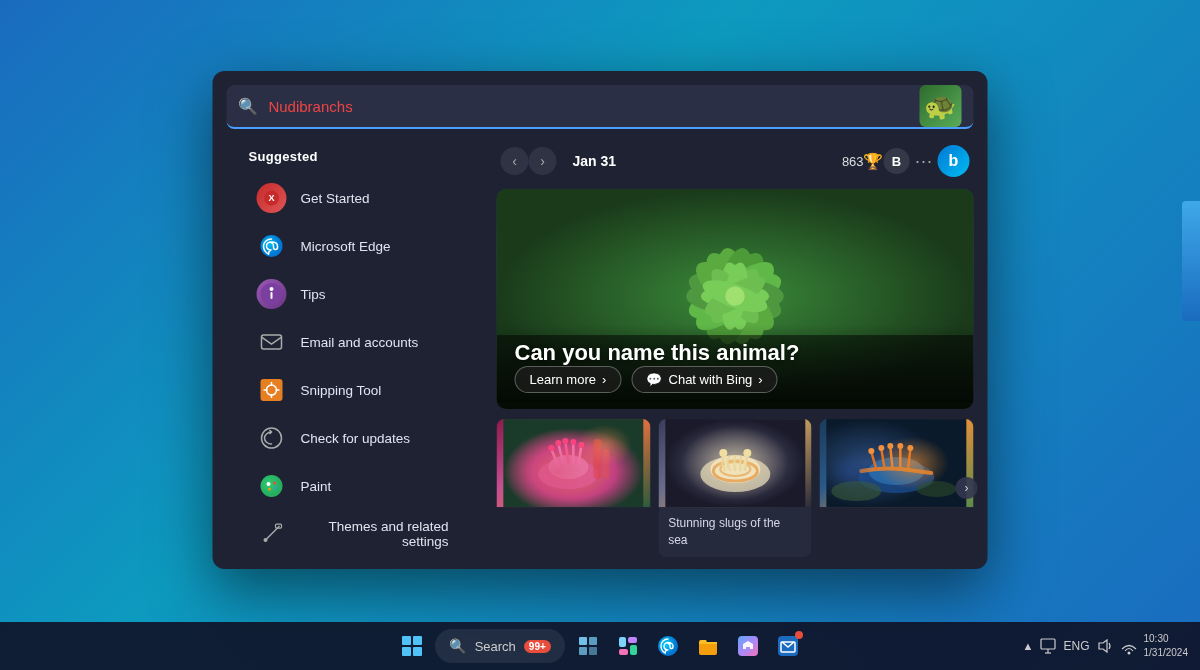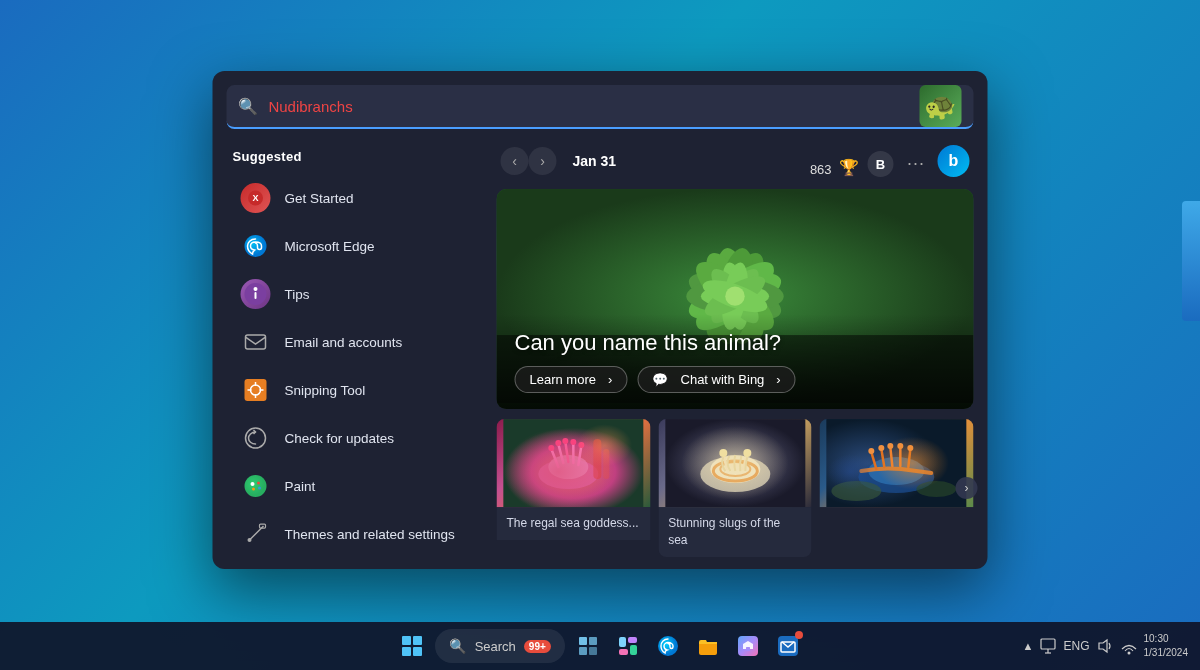--- a/index.html
+++ b/index.html
@@ -85,21 +85,21 @@
 
     
     .content-area {
       display: flex;
       height: 440px;
     }
 
     
     .left-panel {
       width: 280px;
-      padding: 16px 0;
+      padding: 16px 16px;
       flex-shrink: 0;
     }
     .suggested-label {
       color: #fff;
       font-size: 13px;
       font-weight: 600;
       padding: 4px 20px 10px;
       letter-spacing: 0.3px;
     }
     .suggested-item {
@@ -168,25 +168,25 @@
       font-size: 14px;
     }
     .date-label {
       color: #fff;
       font-size: 14px;
       font-weight: 600;
       margin: 0 16px;
     }
     .score-badge {
       display: flex;
-      align-items: flex-end;
+      align-items: center;
       color: #ddd;
       font-size: 13px;
       margin-left: auto;
-      gap: 8px;
+      gap: 0;
     }
     .trophy-icon { font-size: 16px; }
     .score-b {
       background: rgba(255,255,255,0.1);
       border-radius: 50%;
       width: 26px;
       height: 26px;
       display: flex;
       align-items: center;
       justify-content: center;
@@ -237,39 +237,38 @@
       position: absolute;
       bottom: 0;
       left: 0;
       right: 0;
       padding: 16px 18px;
       background: linear-gradient(transparent, rgba(0,0,0,0.75));
     }
     .hero-question {
       color: #fff;
       font-size: 22px;
-      font-weight: 400;
-      margin-bottom: 10px;
+      font-weight: 700;
       text-shadow: 0 1px 4px rgba(0,0,0,0.5);
     }
     .hero-buttons {
       display: flex;
       gap: 10px;
     }
     .hero-btn {
       background: rgba(30,30,30,0.75);
       color: #fff;
       border: 1px solid rgba(255,255,255,0.3);
       border-radius: 20px;
       padding: 5px 14px;
       font-size: 13px;
       cursor: pointer;
       display: flex;
       align-items: center;
-      gap: 12px;
+      gap: 6px;
     }
 
     
     .bottom-cards {
       display: flex;
       gap: 8px;
       flex: 1;
     }
     .card {
       flex: 1;
@@ -661,21 +660,20 @@
                 <circle cx="48" cy="29" r="3" fill="#ff4080"></circle>
                 <circle cx="55" cy="24" r="3" fill="#ff4080"></circle>
                 <circle cx="62" cy="22" r="3" fill="#ff4080"></circle>
                 <circle cx="70" cy="23" r="3" fill="#ff4080"></circle>
                 <circle cx="78" cy="26" r="3" fill="#ff4080"></circle>
 
                 <rect x="90" y="20" width="8" height="40" rx="4" fill="#e04040" opacity="0.6"></rect>
                 <rect x="100" y="30" width="6" height="30" rx="3" fill="#e05050" opacity="0.5"></rect>
               </svg>
             </div>
-            <div class="card-label">The regal sea goddess...</div>
           </div>
 
           <div class="card">
             <div class="card-img-2">
               <svg width="100%" height="88" viewBox="0 0 140 88">
                 <defs>
                   <radialGradient id="card2bg" cx="50%" cy="50%">
                     <stop offset="0%" stop-color="#6a6a8a"></stop>
                     <stop offset="100%" stop-color="#1a1a2a"></stop>
                   </radialGradient>

